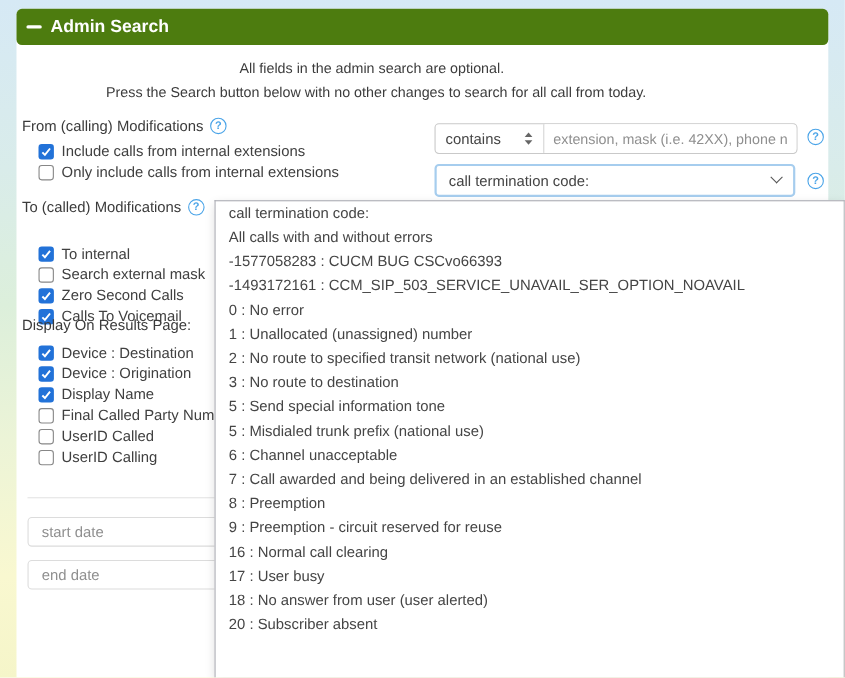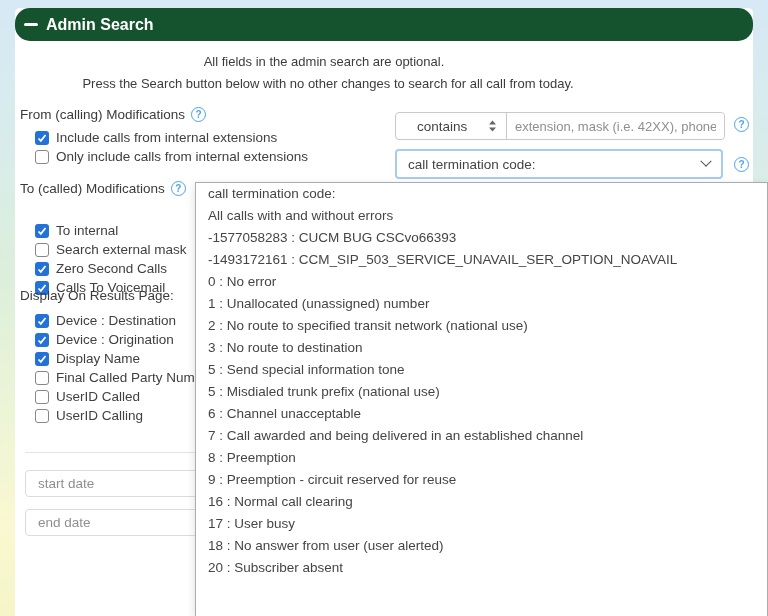--- a/index.html
+++ b/index.html
@@ -4,25 +4,25 @@
 <style>
   * { margin:0; padding:0; box-sizing:border-box; }
   html,body { width:768px; height:616px; overflow:hidden; }
   body {
     position:relative;
     font-family:"Liberation Sans", sans-serif;
     background:linear-gradient(180deg,#d6e9f5 0%,#d9ecea 25%,#dcefdb 45%,#ecf4d7 65%,#f9f8d0 85%,#f5f5c9 100%);
     color:#3b3b3b;
   }
   .panel { position:absolute; left:15px; top:8px; width:738px; height:608px; background:#fff; border-radius:5px 5px 0 0; }
-  .hdr { position:absolute; left:15px; top:8px; width:738px; height:33px; background:#14532d; border-radius:15px; display:flex; align-items:center; z-index:2; }
+  .hdr { position:absolute; left:15px; top:8px; width:738px; height:33px; background:#4d7c0f; border-radius:5px; display:flex; align-items:center; z-index:2; }
   .minus-btn { width:16px; height:16px; margin-left:8px; display:flex; align-items:center; justify-content:center; cursor:pointer; }
   .minus-bar { width:14px; height:3px; background:#fff; border-radius:2px; }
   .hdr-title { margin-left:7px; color:#fff; font-size:16px; font-weight:bold; }
-  .intro { position:absolute; left:1px; width:646px; text-align:center; font-size:13px; color:#3c3c3c; }
+  .intro { position:absolute; left:15px; width:646px; text-align:center; font-size:13px; color:#3c3c3c; }
   #intro1 { top:54px; }
   #intro2 { top:76px;padding-left:8px; }
 
   .section-label { position:absolute; font-size:13.5px; color:#3b3b3b; display:flex; align-items:center; gap:6px; white-space:nowrap; }
   #from-label { left:20px; top:107px; }
   #to-label { left:20px; top:181px; }
   #display-label { left:20px; top:288px; }
 
   .help { width:15px; height:15px; flex:0 0 15px; border:1.5px solid #4aa4e8; border-radius:50%; color:#4aa4e8; font-size:10px; font-weight:bold; display:inline-flex; align-items:center; justify-content:center; background:#fff; cursor:pointer; }
   .help.abs { position:absolute; }
@@ -38,21 +38,21 @@
   .cb.checked { background:#2272d8; }
   .cb:not(.checked) { background:#fff; border:1.5px solid #878787; }
   .cb-label { font-size:13.5px; color:#404040; white-space:nowrap; }
 
   .divider { position:absolute; left:25px; top:452px; width:360px; height:1px; background:#e4e4e4; z-index:1; }
   .date-input { position:absolute; left:25px; width:360px; height:27px; border:1px solid #dcdcdc; border-radius:4px; background:#fff; padding:0 12px; font-size:13.5px; font-family:"Liberation Sans", sans-serif; color:#555; z-index:1; }
   #start-date { top:470px; }
   #end-date { top:509px; }
   input::placeholder { color:#8f8f8f; opacity:1; }
 
-  .input-group { position:absolute; left:395px; top:112px; width:330px; height:28px; border:1px solid #c9c9c9; border-radius:4px; background:#fff; display:flex; z-index:2;padding-left:12px; }
+  .input-group { position:absolute; left:395px; top:112px; width:330px; height:28px; border:1px solid #c9c9c9; border-radius:4px; background:#fff; display:flex; z-index:2; }
   .ig-select { width:99px; flex:0 0 99px; border-right:1px solid #c9c9c9; display:flex; align-items:center; justify-content:space-between; padding:0 9px; font-size:13.5px; color:#444; cursor:pointer; }
   .ig-input { flex:1; min-width:0; border:none; outline:none; border-radius:0 4px 4px 0; padding:0 8px; font-size:13px; font-family:"Liberation Sans", sans-serif; color:#444; }
 
   .term-select { position:absolute; left:395px; top:149px; width:328px; height:30px; border:2px solid #a6cdee; border-radius:4px; background:#fff; display:flex; align-items:center; justify-content:space-between; padding:0 11px; font-size:13.5px; color:#444; cursor:pointer; z-index:2; }
   .chevron { width:8px; height:8px; border-right:1.8px solid #555; border-bottom:1.8px solid #555; transform:rotate(45deg) translate(-2px,-2px); }
 
   .dd-panel { position:absolute; left:195px; top:182px; width:573px; height:434px; background:#fff; border:1px solid #abacb3; border-bottom:none; box-shadow:0 3px 9px rgba(0,0,0,.14); overflow:hidden; z-index:10; }
   .dd-item { height:22px; line-height:22px; padding-left:12px; font-size:13.5px; color:#454545; white-space:nowrap; overflow:hidden; cursor:default; }
   .dd-item.selected { background:#dddde3; }
 </style>

